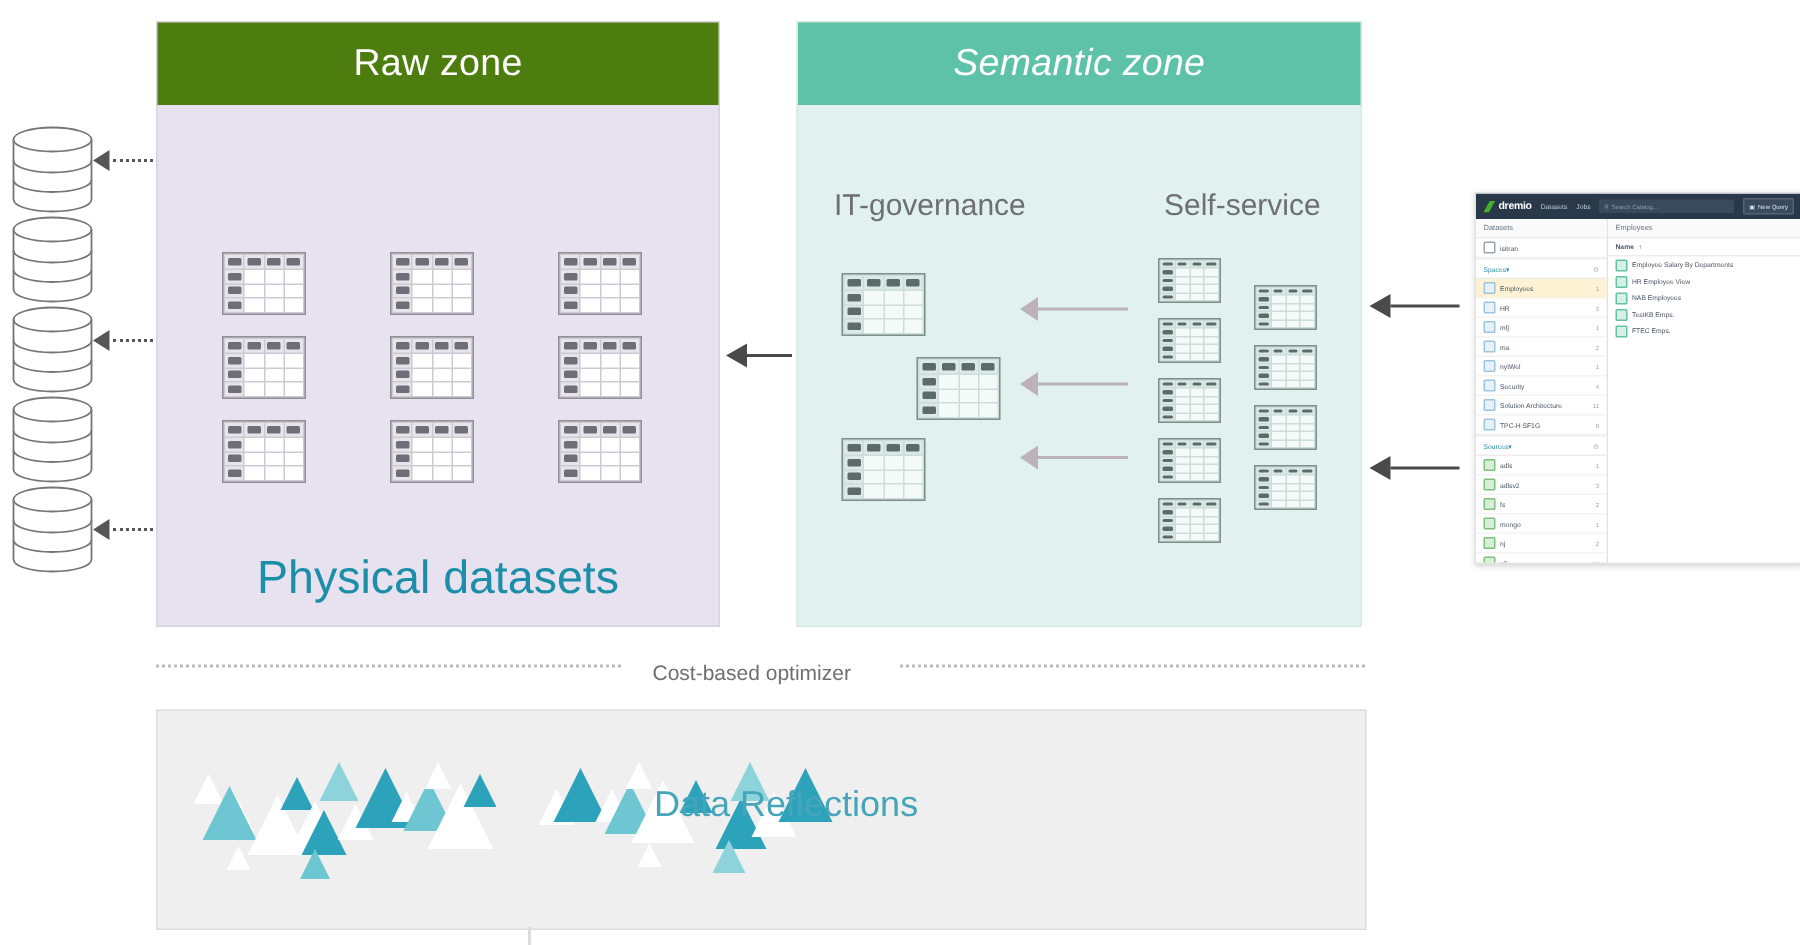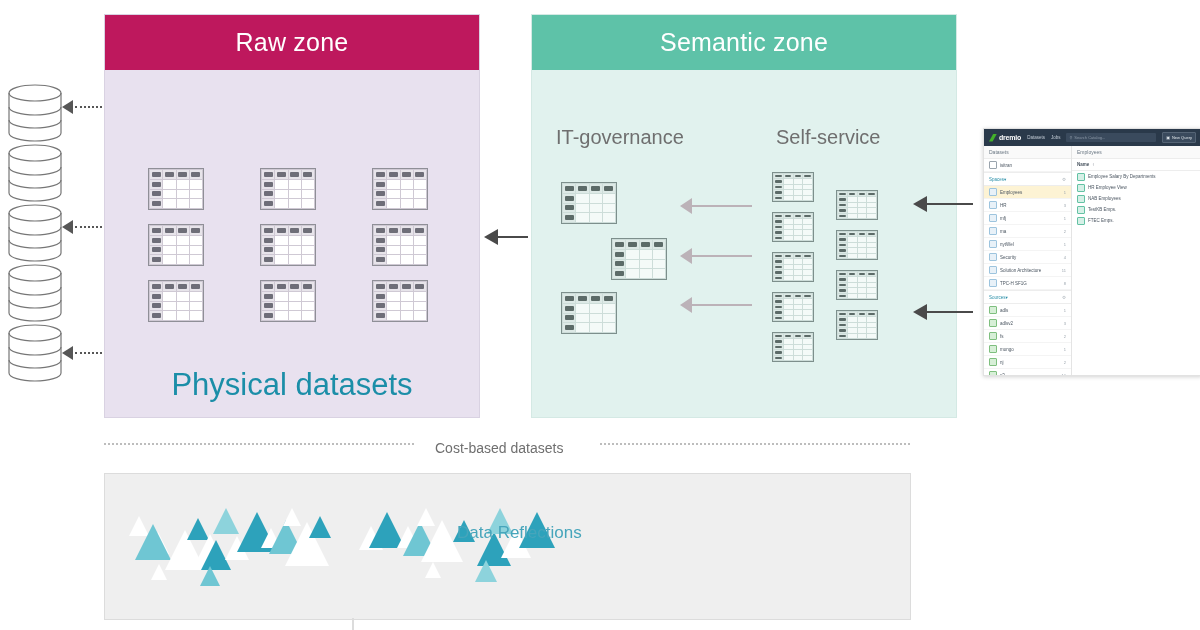--- a/index.html
+++ b/index.html
@@ -36,23 +36,23 @@
     color:#ffffff;font-size:25px;font-weight:400;letter-spacing:.2px;
   }
   .zone .body{position:relative;width:100%;}
   .zone-footer{
     position:absolute;left:0;right:0;bottom:14px;
     text-align:center;color:#1b8ea8;font-size:31px;
   }
 
   #raw{left:104px;top:14px;width:376px;height:404px;
        background:#e8e1ef;border:1px solid #d9d2e2;}
-  #raw .hdr{background:#be185d;}
-  #sem{left:531px;top:14px;width:426px;height:404px;
-       background:#e1f2ee;border:1px solid #d4e9e4;}
+  #raw .hdr{background:#4d7c0f;}
+  #sem{left:531px;top:14px;width:377px;height:404px;
+       background:#e1f2ee;border:1px solid #d4e9e4;font-style:italic;}
   #sem .hdr{background:#5ec2a8;}
 
   .sub-label{
     position:absolute;color:#6f6f6f;font-size:20px;white-space:nowrap;
   }
 
   
   .tbl{position:absolute;display:grid;background:#cfc9d4;
        border:1px solid #8f8f97;box-sizing:border-box;gap:1px;padding:1px;}
   .tbl .c{background:#ffffff;position:relative;}
@@ -82,21 +82,21 @@
 
   
   #refl{
     position:absolute;left:104px;top:473px;width:805px;height:145px;
     background:#efefef;border:1px solid #dcdcdc;overflow:hidden;
   }
   #refl .tri{position:absolute;width:0;height:0;
     border-left-style:solid;border-right-style:solid;border-bottom-style:solid;
     border-left-color:transparent;border-right-color:transparent;}
   .refl-label{
-    position:absolute;left:457px;top:523px;color:#46a5bb;font-size:17px;
+    position:absolute;left:436px;top:523px;color:#46a5bb;font-size:24px;
   }
   #refl-tail{position:absolute;left:352px;top:618px;width:2px;height:12px;
     background:#dcdcdc;}
 
   
   #dremio{
     position:absolute;left:983px;top:128px;width:217px;height:246px;
     background:#ffffff;border:1px solid #e2e2e2;
     box-shadow:0 1px 4px rgba(0,0,0,.18);
     overflow:hidden;font-size:4px;
@@ -681,21 +681,21 @@
         <span class="shaft"></span>
       </div>
       <div class="arrow black" style="left: 913px; top: 304px; width: 60px;">
         <span class="head"></span>
         <span class="shaft"></span>
       </div>
     </div>
 
   <div class="dotline" id="optleft" style="left: 104px; top: 443px; width: 310px;"></div>
   <div class="dotline" id="optright" style="left: 600px; top: 443px; width: 310px;"></div>
-  <div class="optlabel" id="optlabel" style="left: 435px; top: 440px;">Cost-based datasets</div>
+  <div class="optlabel" id="optlabel" style="left: 435px; top: 440px;">Cost-based optimizer</div>
 
   <div id="refl">
       <div class="tri" style="left: 24px; top: 42px; border-left-width: 10px; border-right-width: 10px; border-bottom-width: 20px; border-bottom-color: rgb(255, 255, 255);"></div>
       <div class="tri" style="left: 42px; top: 58px; border-left-width: 11px; border-right-width: 11px; border-bottom-width: 22px; border-bottom-color: rgb(255, 255, 255);"></div>
       <div class="tri" style="left: 30px; top: 50px; border-left-width: 18px; border-right-width: 18px; border-bottom-width: 36px; border-bottom-color: rgb(111, 198, 211);"></div>
       <div class="tri" style="left: 60px; top: 56px; border-left-width: 20px; border-right-width: 20px; border-bottom-width: 40px; border-bottom-color: rgb(255, 255, 255);"></div>
       <div class="tri" style="left: 46px; top: 90px; border-left-width: 8px; border-right-width: 8px; border-bottom-width: 16px; border-bottom-color: rgb(255, 255, 255);"></div>
       <div class="tri" style="left: 82px; top: 44px; border-left-width: 11px; border-right-width: 11px; border-bottom-width: 22px; border-bottom-color: rgb(45, 162, 187);"></div>
       <div class="tri" style="left: 88px; top: 60px; border-left-width: 17px; border-right-width: 17px; border-bottom-width: 34px; border-bottom-color: rgb(255, 255, 255);"></div>
       <div class="tri" style="left: 96px; top: 66px; border-left-width: 15px; border-right-width: 15px; border-bottom-width: 30px; border-bottom-color: rgb(45, 162, 187);"></div>

